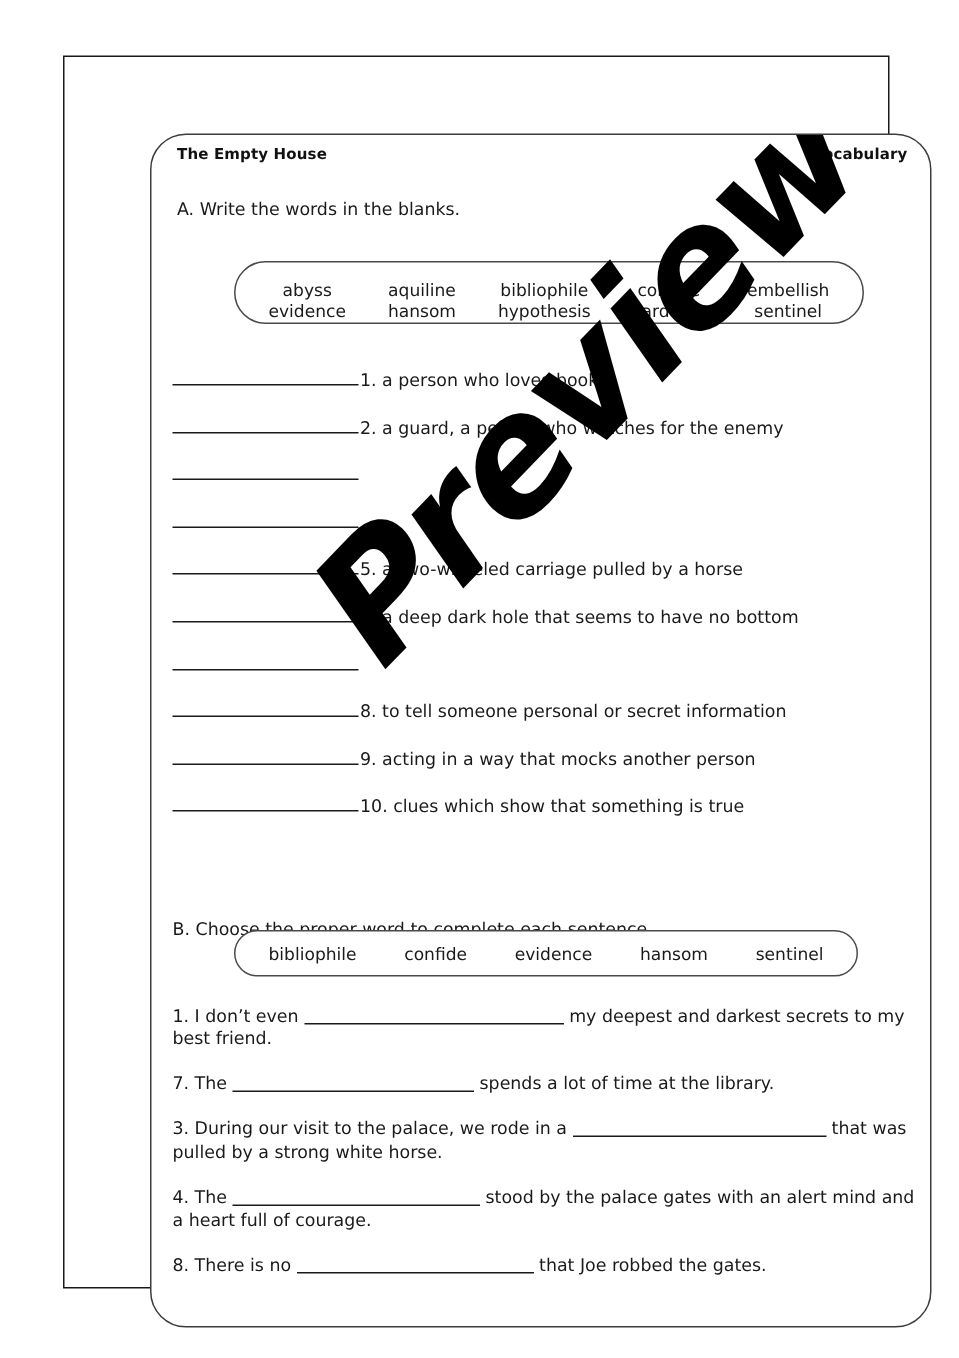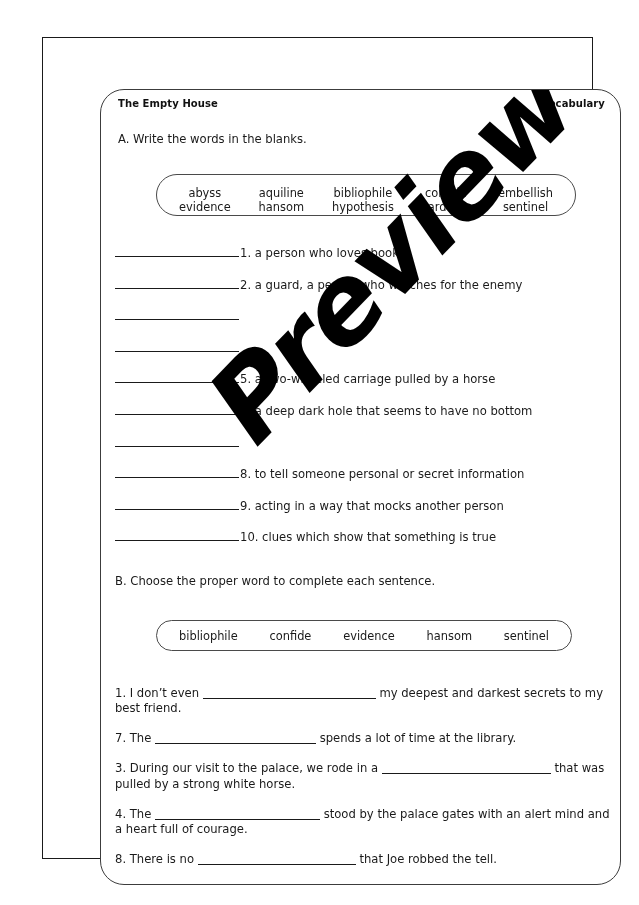--- a/index.html
+++ b/index.html
@@ -66,21 +66,21 @@
 
   
   .instruction {
     position: absolute;
     font-size: 11.6px;
     color: #1a1a1a;
     white-space: nowrap;
     text-align: center;
   }
   #instruction-a { left: 17px; top: 42px; }
-  #instruction-b { left: 14px; top: 484px; }
+  #instruction-b { left: 14px; top: 522px; }
 
   
   .word-bank {
     position: absolute;
     border: 1px solid #4a4a4a;
     border-radius: 999px;
     box-sizing: border-box;
     background: #ffffff;
   }
   #word-bank-a {
@@ -162,21 +162,20 @@
     top: 4px;
     white-space: nowrap;
   }
 
   
   #sentence-list {
     position: absolute;
     left: 14px;
     top: 580px;
     width: 496px;
-    margin-top: 16px;
   }
   .sentence-item {
     font-size: 11.6px;
     color: #1a1a1a;
     line-height: 1.33;
     margin-bottom: 14.5px;
   }
   .sentence-item .inline-blank {
     display: inline-block;
     border-bottom: 1.1px solid #1a1a1a;
@@ -316,21 +315,21 @@
           <span>that was pulled by a strong white horse.</span>
         </div>
         <div class="sentence-item">
           <span>4. The</span>
           <span class="inline-blank blank-w4"></span>
           <span>stood by the palace gates with an alert mind and a heart full of courage.</span>
         </div>
         <div class="sentence-item">
           <span>8. There is no</span>
           <span class="inline-blank blank-w5"></span>
-          <span>that Joe robbed the tell.</span>
+          <span>that Joe robbed the gates.</span>
         </div>
       </div>
 
       <div id="preview-watermark">Preview</div>
 
     </div>
   </div>
 </div>
 
 </body></html>

